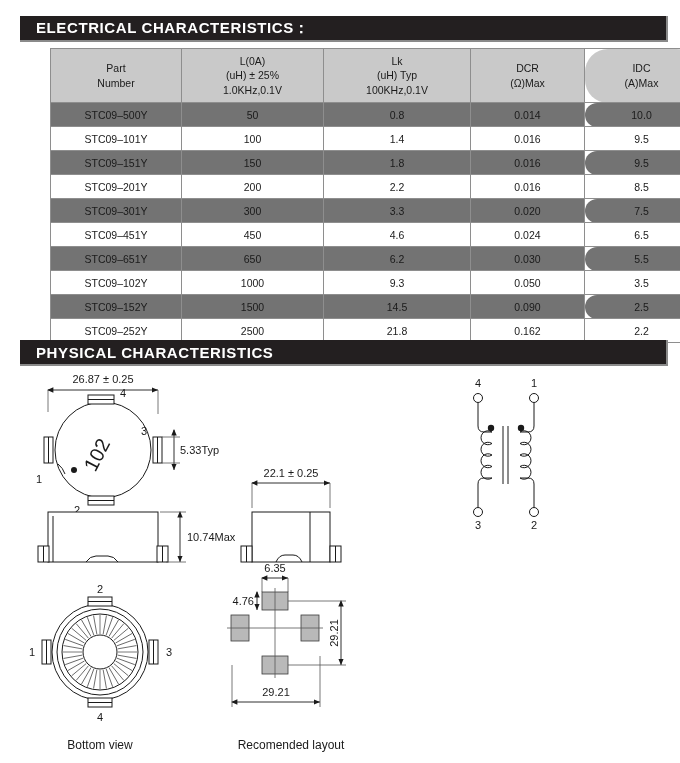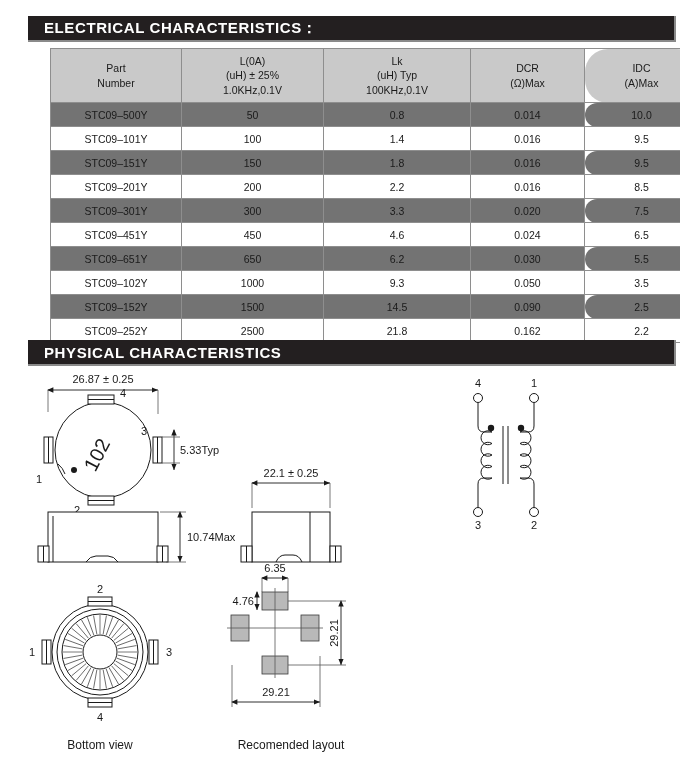--- a/index.html
+++ b/index.html
@@ -11,21 +11,21 @@
     width: 680px; height: 763px;
     position: relative;
     font-family: "Liberation Sans", sans-serif;
     color: #1a1a1a;
     overflow: hidden;
   }
 
   
   .section-bar {
     position: absolute;
-    left: 28px;
+    left: 20px;
     width: 648px;
     height: 26px;
     background: #231f20;
     border-right: 2px solid #8a8a8a;
     border-bottom: 2px solid #8a8a8a;
   }
   .section-bar .bar-label {
     position: absolute;
     left: 16px;
     top: 50%;

